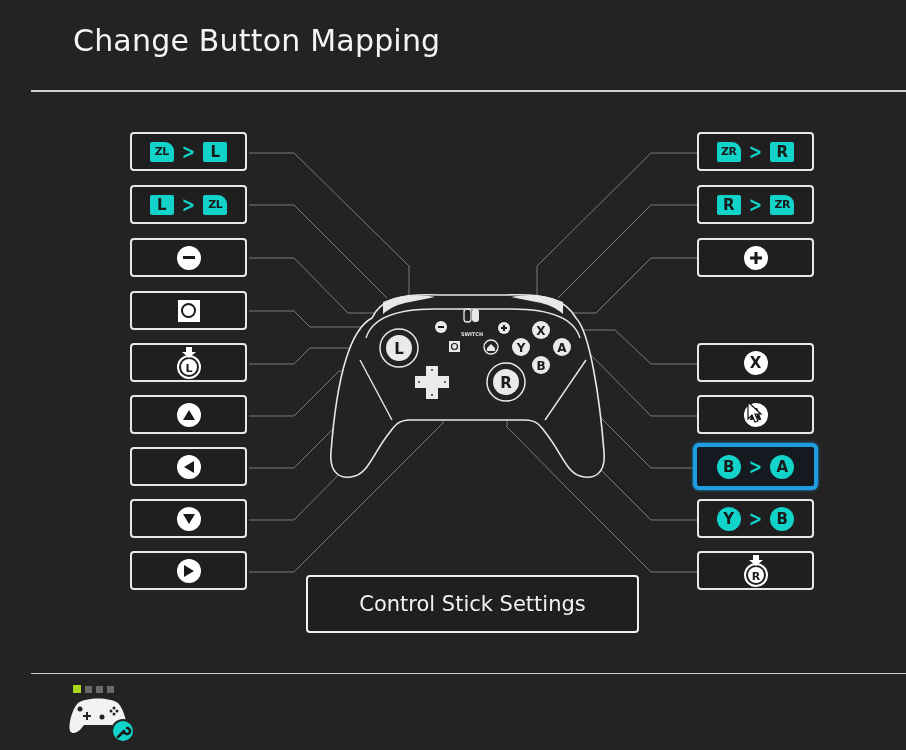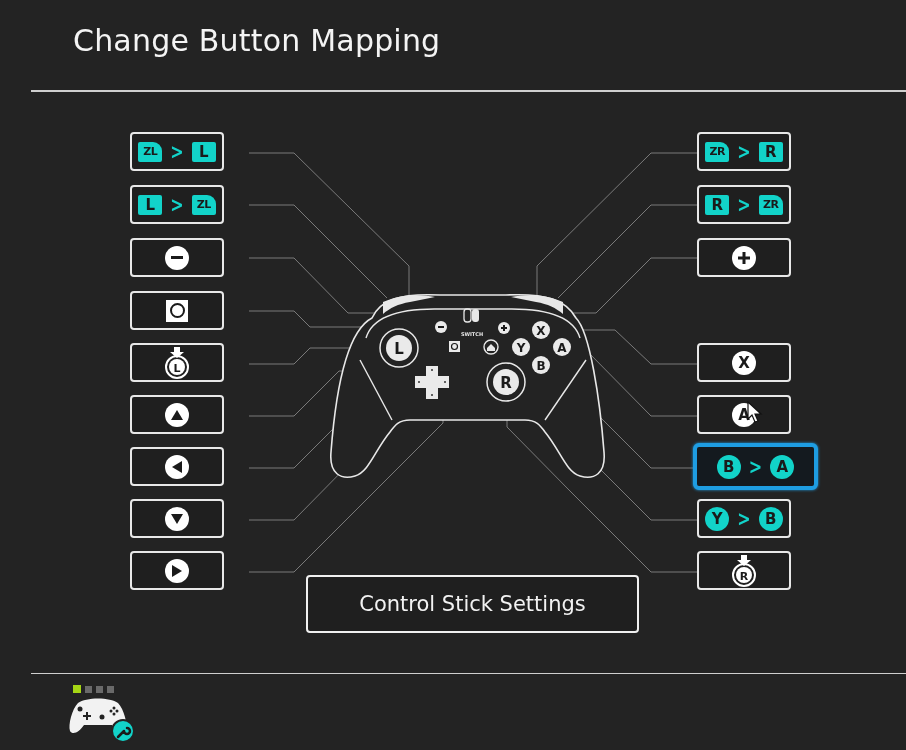--- a/index.html
+++ b/index.html
@@ -9,21 +9,21 @@
   }
   .title {
     position:absolute; left:73px; top:23px; font-size:30px; font-weight:400;
     letter-spacing:0.2px; color:#f4f4f4; font-family:"DejaVu Sans", sans-serif;
   }
   .rule { position:absolute; height:2px; background:#cfcfcf; }
   .rule.top { left:31px; right:0; top:90px; }
   .rule.bottom { left:31px; right:0; top:673px; height:1px; }
   svg.lines { position:absolute; left:0; top:0; }
   .map-btn {
-    position:absolute; width:94px; height:39px; box-sizing:border-box;
+    position:absolute; width:117px; height:39px; box-sizing:border-box;
     border:2px solid #e8e8e8; border-radius:4px; background:#1f1f1f;
     display:flex; align-items:center; justify-content:center; gap:8px;
     cursor:pointer;
   }
   .map-btn.selected {
     border:4px solid #1e9de2; border-radius:6px; background:#141a1f;
     box-shadow:0 0 3px #1e9de2; width:125px; height:47px;
   }
   .tag {
     background:#12d3c9; color:#1a1a1a; font-weight:bold; font-size:15px;

